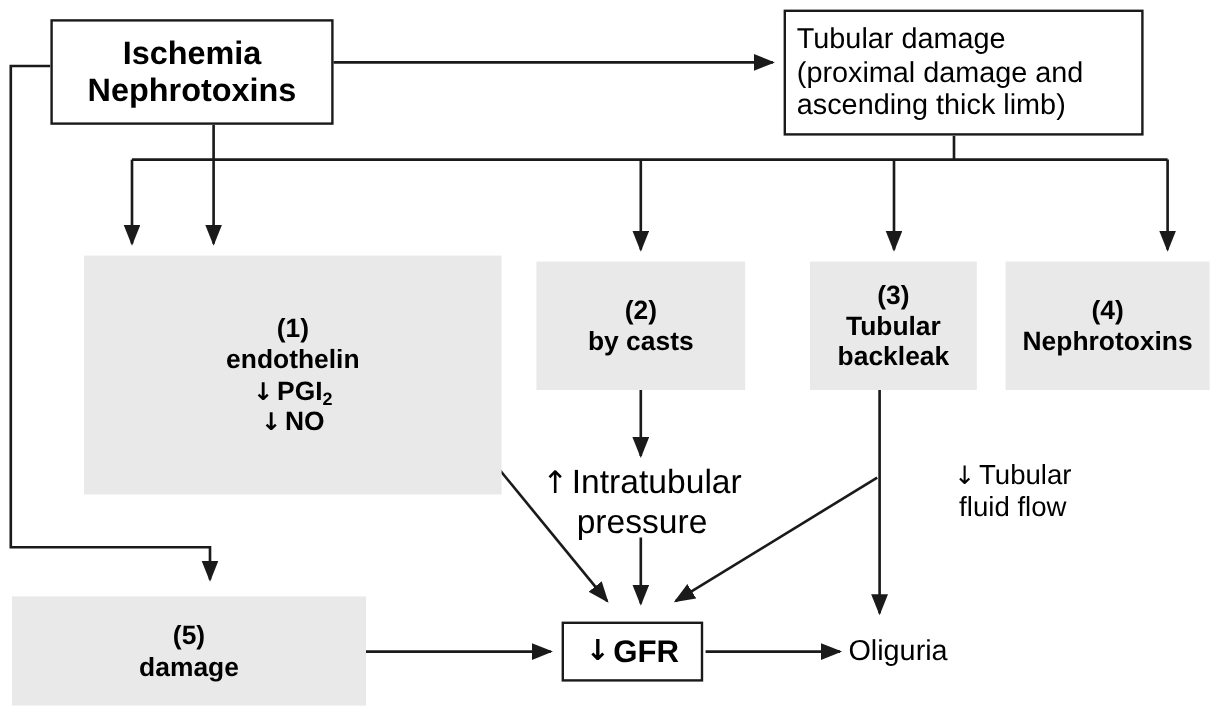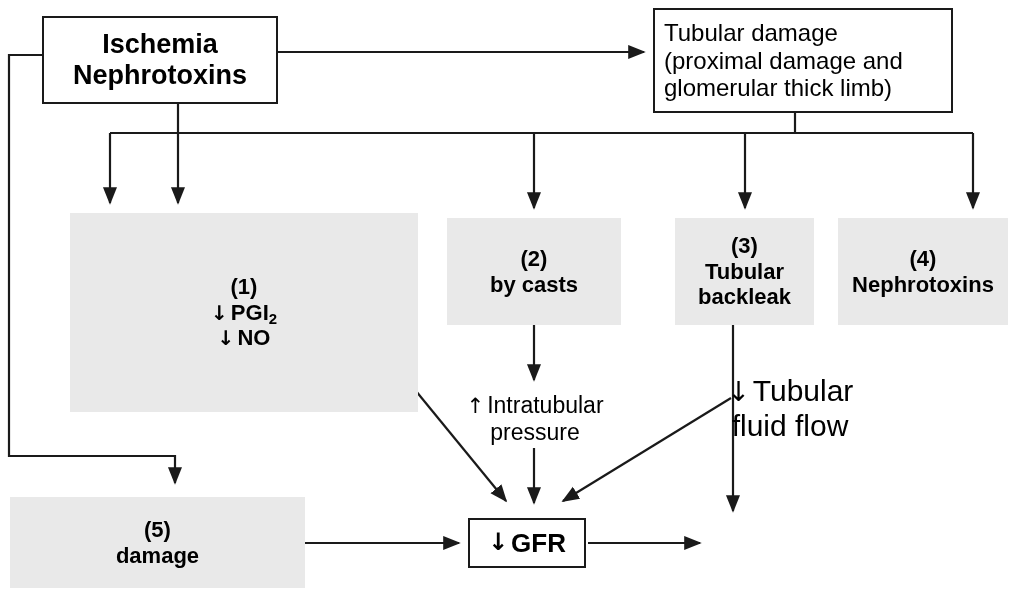--- a/index.html
+++ b/index.html
@@ -107,25 +107,26 @@
   </svg>
 
   <div class="node boxed bold" style="left:42px; top:16px; width:236px; height:88px; font-size:27px;">
     <span class="ln">Ischemia</span>
     <span class="ln">Nephrotoxins</span>
   </div>
 
   <div class="node boxed reg leftish" style="left:653px; top:8px; width:300px; height:105px; font-size:24px; padding-left:9px; justify-content:center;">
     <span class="ln">Tubular damage</span>
     <span class="ln">(proximal damage and</span>
-    <span class="ln">glomerular thick limb)</span>
+    <span class="ln">ascending thick limb)</span>
   </div>
 
   <div class="node shaded bold" style="left:70px; top:213px; width:348px; height:199px; font-size:22px;">
     <span class="num">(1)</span>
+    <span class="ln">endothelin</span>
     <span class="ln">
       <span class="arrowglyph">↓</span><span>PGI</span><sub>2</sub>
     </span>
     <span class="ln">
       <span class="arrowglyph">↓</span><span>NO</span>
     </span>
   </div>
 
   <div class="node shaded bold" style="left:447px; top:218px; width:174px; height:107px; font-size:22px;">
     <span class="num">(2)</span>
@@ -141,33 +142,36 @@
   <div class="node shaded bold" style="left:838px; top:218px; width:170px; height:107px; font-size:22px;">
     <span class="num">(4)</span>
     <span class="ln">Nephrotoxins</span>
   </div>
 
   <div class="node shaded bold" style="left:10px; top:497px; width:295px; height:91px; font-size:22px;">
     <span class="num">(5)</span>
     <span class="ln">damage</span>
   </div>
 
-  <div class="node plain reg" style="left:440px; top:388px; width:190px; height:62px; font-size:23px;">
+  <div class="node plain reg" style="left:440px; top:388px; width:190px; height:62px; font-size:28px;">
     <span class="ln">
       <span class="arrowglyph">↑</span><span>Intratubular</span>
     </span>
     <span class="ln">pressure</span>
   </div>
 
-  <div class="node plain reg" style="left:710px; top:378px; width:160px; height:62px; font-size:30px;">
+  <div class="node plain reg" style="left:764px; top:378px; width:160px; height:62px; font-size:23px;">
     <span class="ln">
       <span class="arrowglyph">↓</span><span>Tubular</span>
     </span>
     <span class="ln">fluid flow</span>
   </div>
 
   <div class="node boxed bold" style="left:468px; top:518px; width:118px; height:50px; font-size:26px; flex-direction:row;">
     <span class="arrowglyph">↓</span>
       <span>GFR</span>
   </div>
 
+  <div class="node plain reg" style="left:707px; top:526px; width:140px; height:34px; font-size:24px; align-items:flex-start;">
+    <span class="ln">Oliguria</span>
+  </div>
 
 </div>
 
 </body></html>

